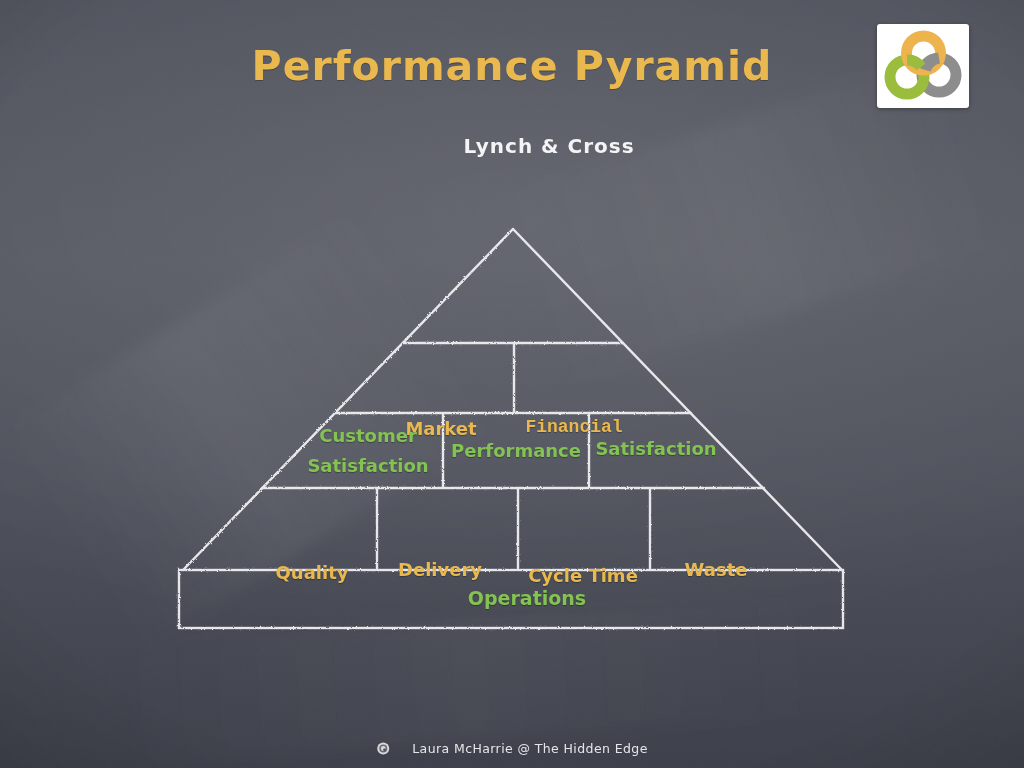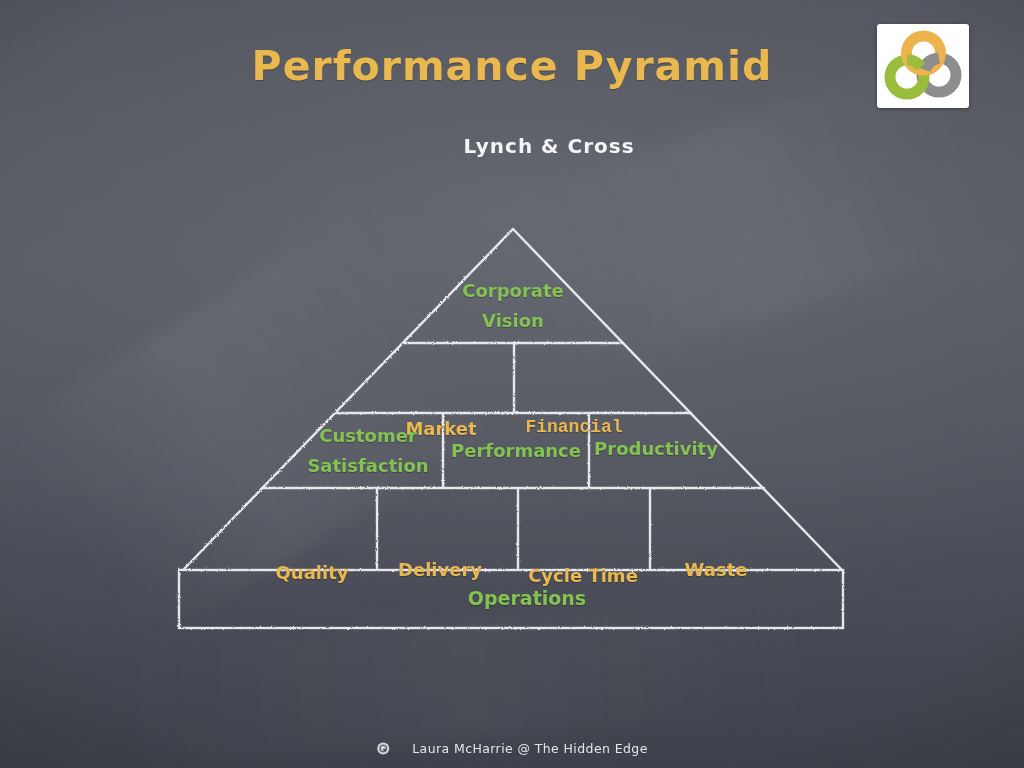--- a/index.html
+++ b/index.html
@@ -124,26 +124,25 @@
       <path d="M443,414 L443,487"></path>
       <path d="M589,414 L589,487"></path>
       <path d="M377,489 L377,568"></path>
       <path d="M518,489 L518,568"></path>
       <path d="M650,489 L650,568"></path>
 
       <rect x="179" y="570" width="664" height="58"></rect>
     </g>
   </svg>
 
-  <div class="plabel wrap green lbl-corporate">Corporate Vision</div>
   <div class="plabel orange lbl-market">Market</div>
   <div class="plabel orange lbl-financial">Financial</div>
   <div class="plabel wrap green lbl-customer">Customer Satisfaction</div>
   <div class="plabel green lbl-flexibility">Performance</div>
-  <div class="plabel green lbl-productivity">Productivity</div>
+  <div class="plabel green lbl-productivity">Satisfaction</div>
   <div class="plabel orange lbl-quality">Quality</div>
   <div class="plabel orange lbl-delivery">Delivery</div>
   <div class="plabel orange lbl-cycletime">Cycle Time</div>
   <div class="plabel orange lbl-waste">Waste</div>
   <div class="plabel green lbl-operations">Operations</div>
 
   <div class="footer">
     <svg width="14" height="14" viewBox="0 0 14 14" aria-hidden="true">
       <circle cx="7" cy="7" r="6" fill="#D8D8DC"></circle>
       <circle cx="7" cy="7" r="3.2" fill="none" stroke="#6A6A72" stroke-width="1.6"></circle>

